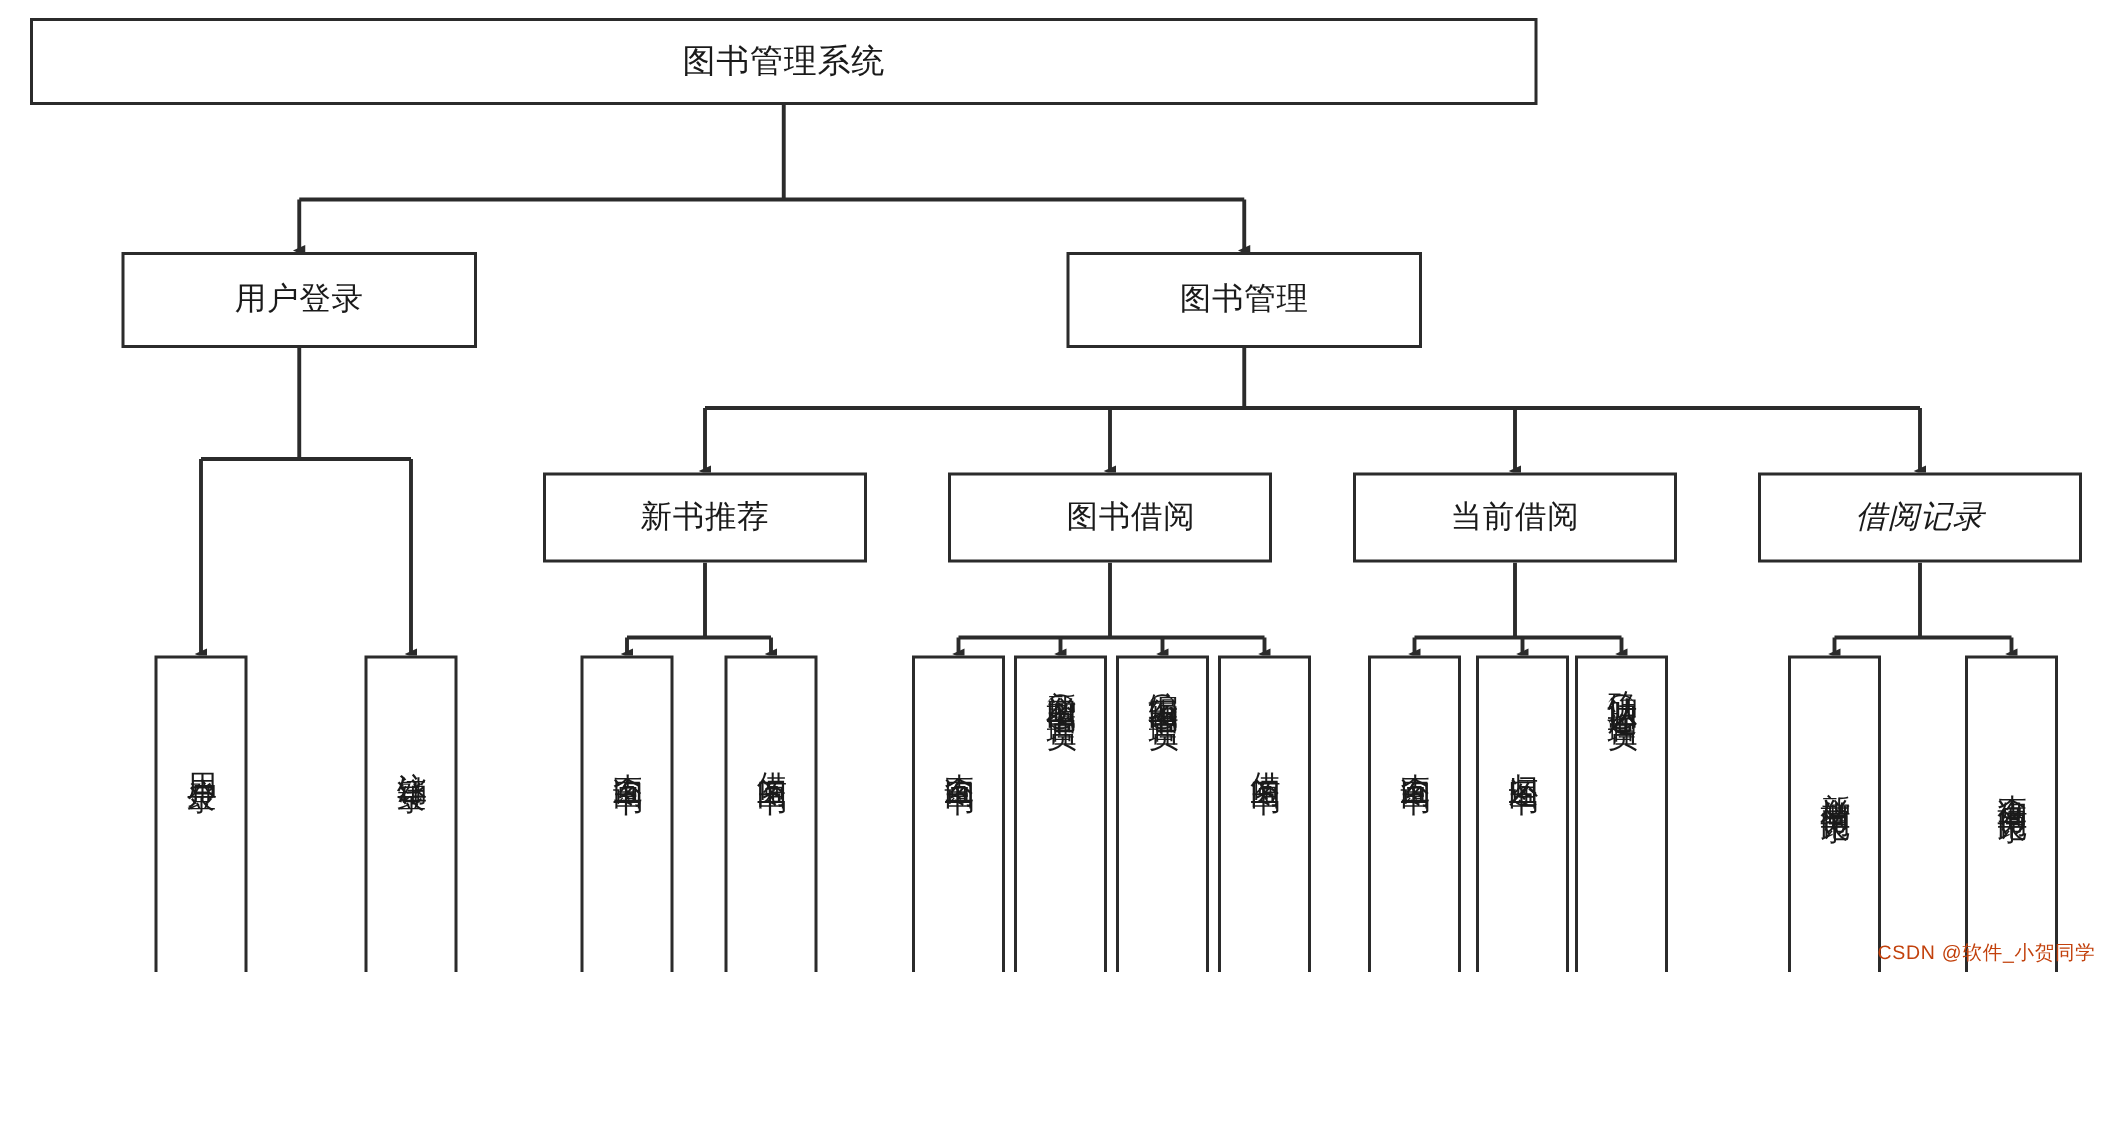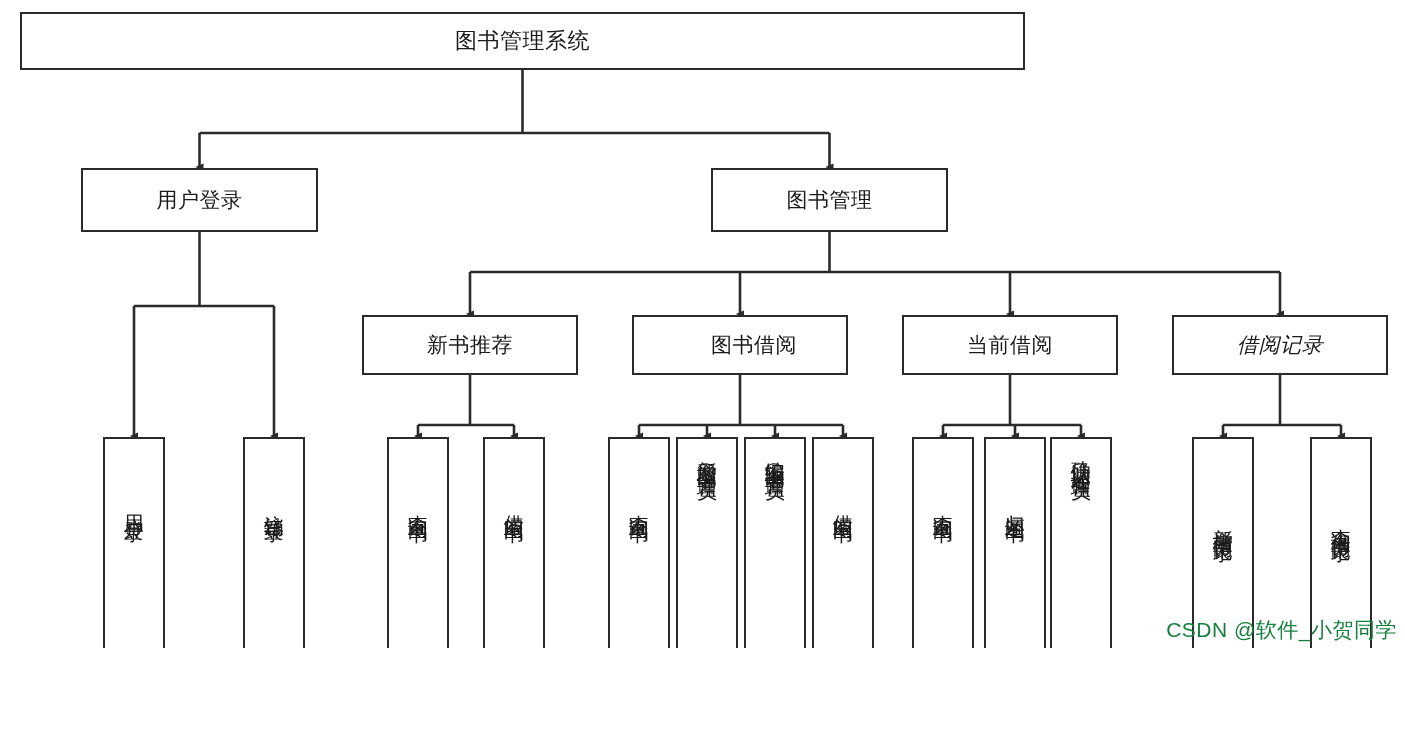--- a/index.html
+++ b/index.html
@@ -70,22 +70,22 @@
   .node.vert.mid-text {
     padding-top: 60px;
   }
   .node.vert.low-text {
     padding-top: 74px;
   }
   #watermark {
     position: absolute;
     right: 8px;
     bottom: 4px;
-    font-size: 21px;
-    color: #15803d;
+    font-size: 13px;
+    color: #c2410c;
     letter-spacing: 0.5px;
     white-space: nowrap;
     user-select: none;
   }
 </style>
 </head>
 <body>
 
 <div id="diagram-root">
 

